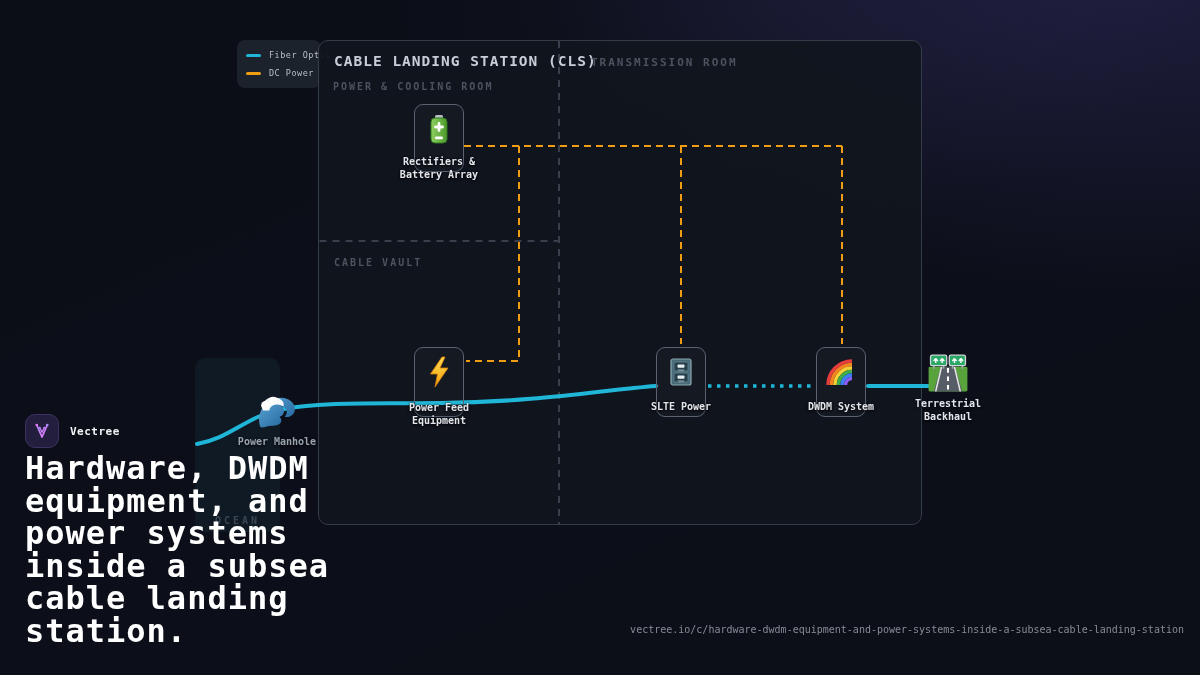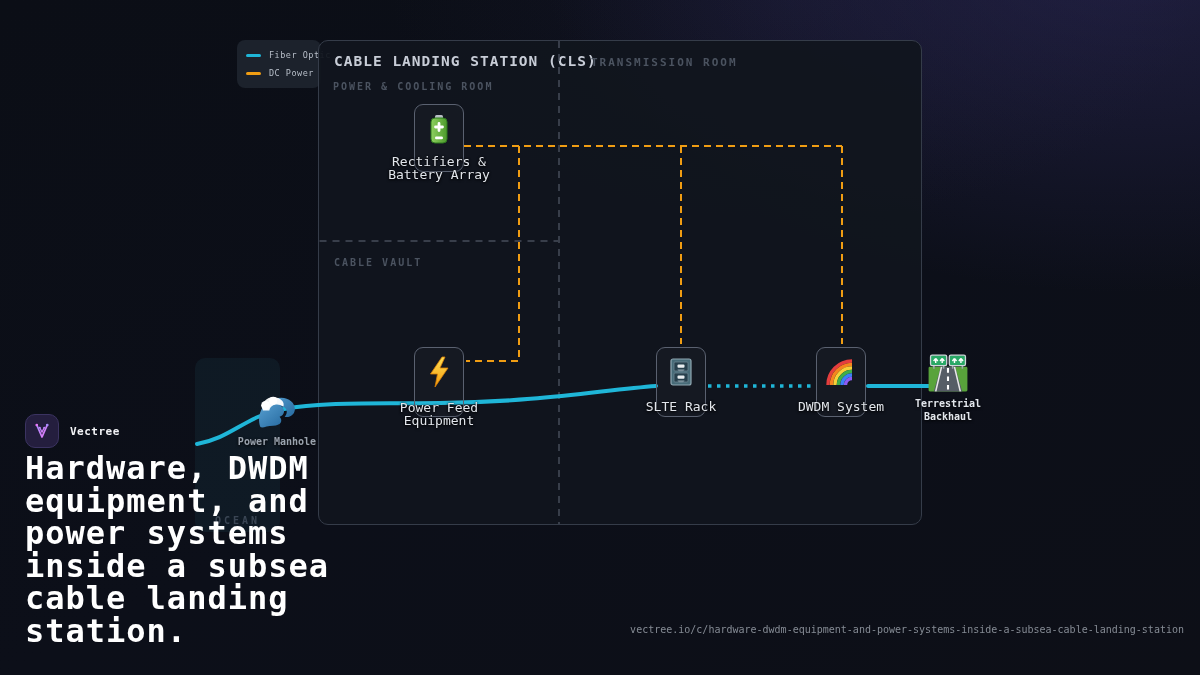--- a/index.html
+++ b/index.html
@@ -52,21 +52,21 @@
 
   
   .node {
     position:absolute; width:50px; z-index:5;
     background:rgba(255,255,255,0.025); border:1.5px solid #5a6170; border-radius:9px;
     display:flex; justify-content:center;
   }
   .node .nicon { margin-top:7px; width:34px; height:34px; flex:none; }
   .node-label {
     position:absolute; top:50px; left:50%; transform:translateX(-50%);
-    width:140px; text-align:center; font-size:13px; font-weight:normal; line-height:13px;
+    width:140px; text-align:center; font-size:10px; font-weight:bold; line-height:13px;
     color:#e2e6ec; white-space:pre-line; text-shadow:0 1px 3px rgba(0,0,0,0.95), 0 0 2px rgba(0,0,0,0.8);
   }
   .plain-node { position:absolute; z-index:5; display:flex; flex-direction:column; align-items:center; }
   .plain-label {
     text-align:center; font-size:10px; font-weight:bold; line-height:13px;
     color:#e2e6ec; white-space:pre-line; text-shadow:0 1px 3px rgba(0,0,0,0.95);
   }
   .manhole-label { color:#9aa2ad; }
 
   
@@ -180,21 +180,21 @@
   <div class="node" style="left:656px; top:347px; height:70px;">
     <svg class="nicon" viewBox="0 0 34 34">
       <rect x="7" y="4" width="20" height="26" rx="2" fill="#476b78" stroke="#8fa7b2" stroke-width="1.2"></rect>
       <rect x="10" y="7" width="14" height="9" rx="1" fill="#27404d" stroke="#6d8793" stroke-width="0.8"></rect>
       <rect x="10" y="18" width="14" height="9" rx="1" fill="#27404d" stroke="#6d8793" stroke-width="0.8"></rect>
       <rect x="13.5" y="9.5" width="7" height="3.2" rx="1" fill="#e8edf0"></rect>
       <rect x="13.5" y="20.5" width="7" height="3.2" rx="1" fill="#e8edf0"></rect>
       <path d="M13.5 14.2 a3.5 2 0 0 0 7 0" fill="#9fb3bd" opacity="0.6"></path>
       <path d="M13.5 25.2 a3.5 2 0 0 0 7 0" fill="#9fb3bd" opacity="0.6"></path>
     </svg>
-    <div class="node-label" style="top:52px;">SLTE Rack</div>
+    <div class="node-label" style="top:52px;">SLTE Power</div>
   </div>
 
   <div class="node" style="left:816px; top:347px; height:70px;">
     <svg class="nicon" viewBox="0 0 34 34">
       <g fill="none" stroke-width="3.4">
         <path d="M4 30 A24 24 0 0 1 28 6" stroke="#e53e3e"></path>
         <path d="M7.5 30 A20.5 20.5 0 0 1 28 9.5" stroke="#f6841f"></path>
         <path d="M11 30 A17 17 0 0 1 28 13" stroke="#f7d038"></path>
         <path d="M14.5 30 A13.5 13.5 0 0 1 28 16.5" stroke="#3fae49"></path>
         <path d="M18 30 A10 10 0 0 1 28 20" stroke="#3b82f6"></path>

